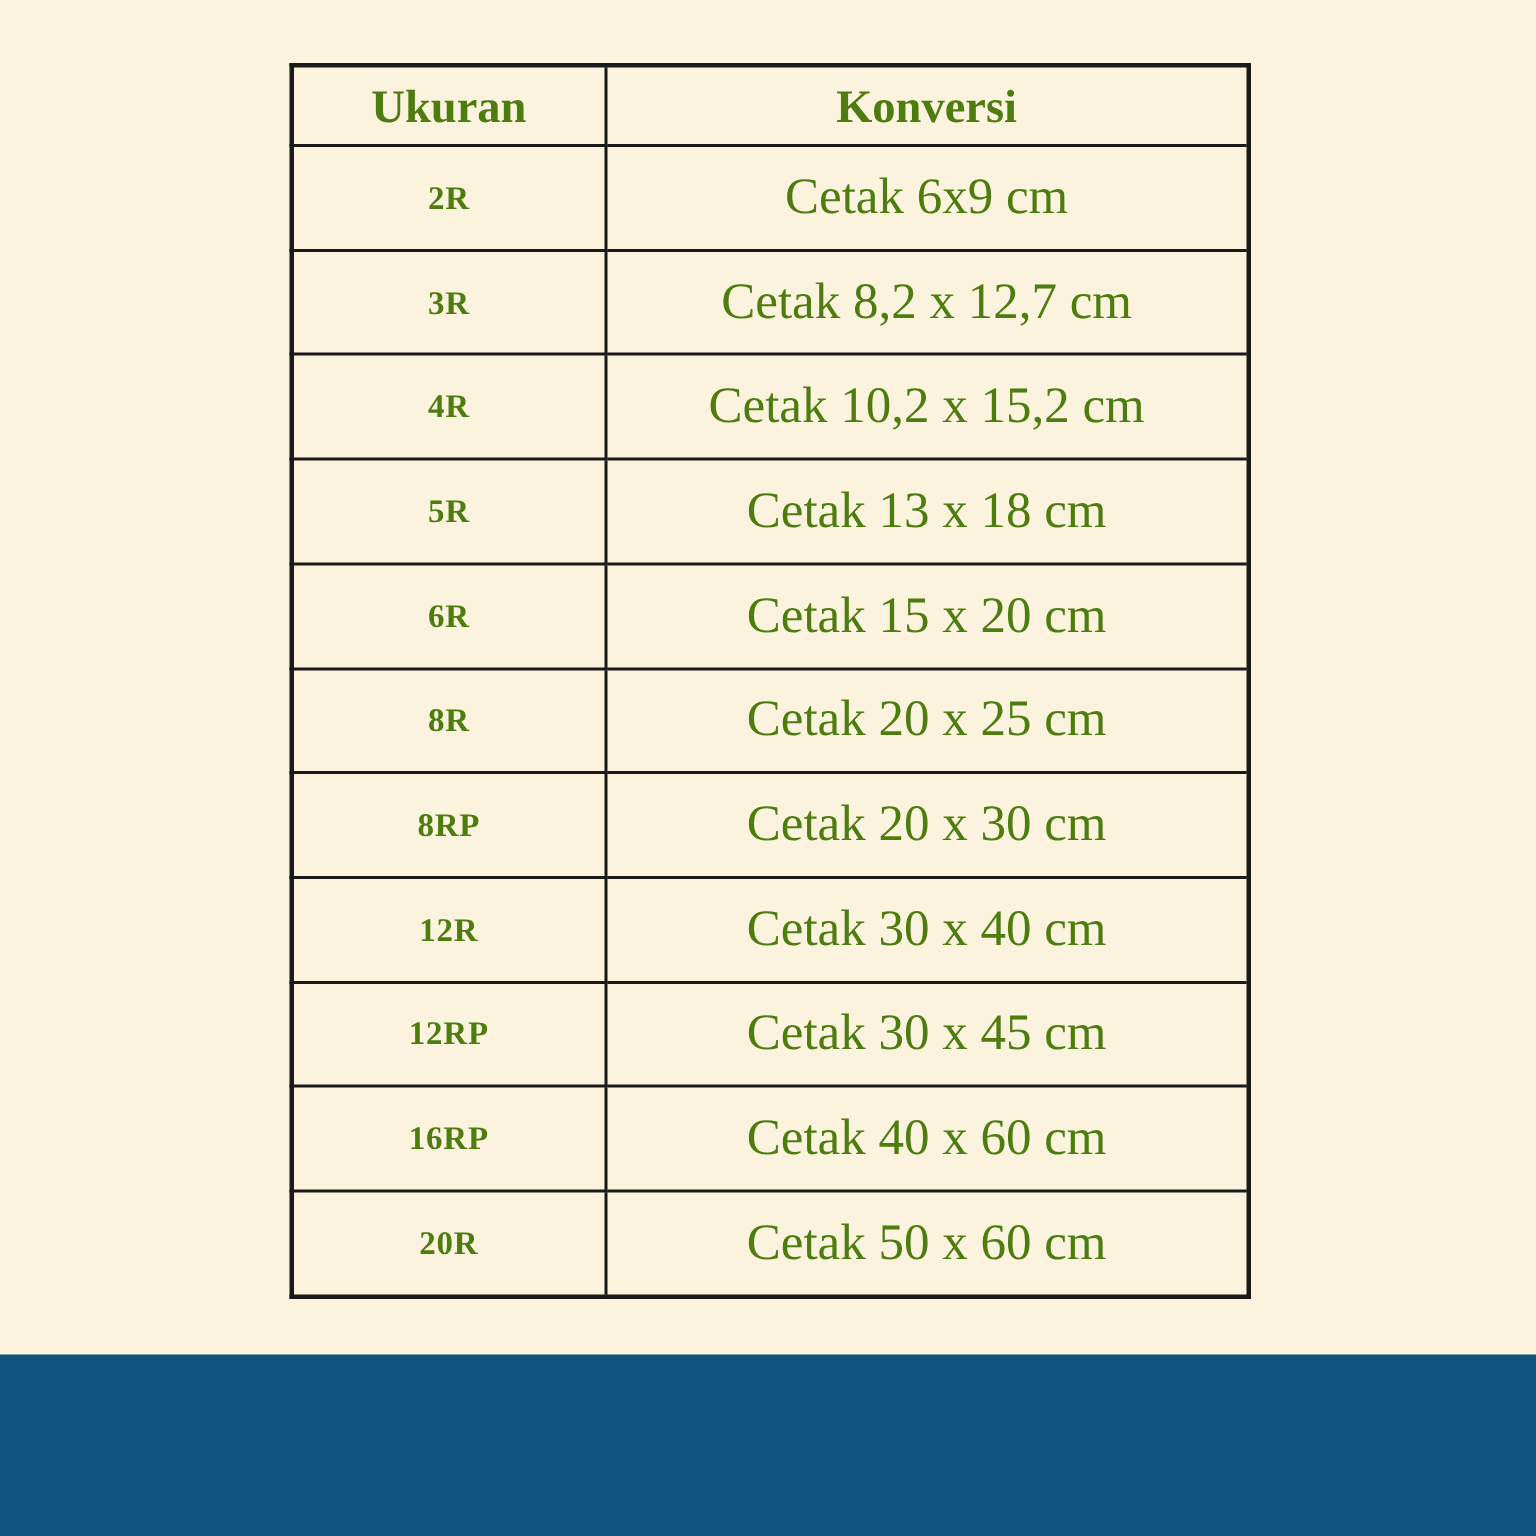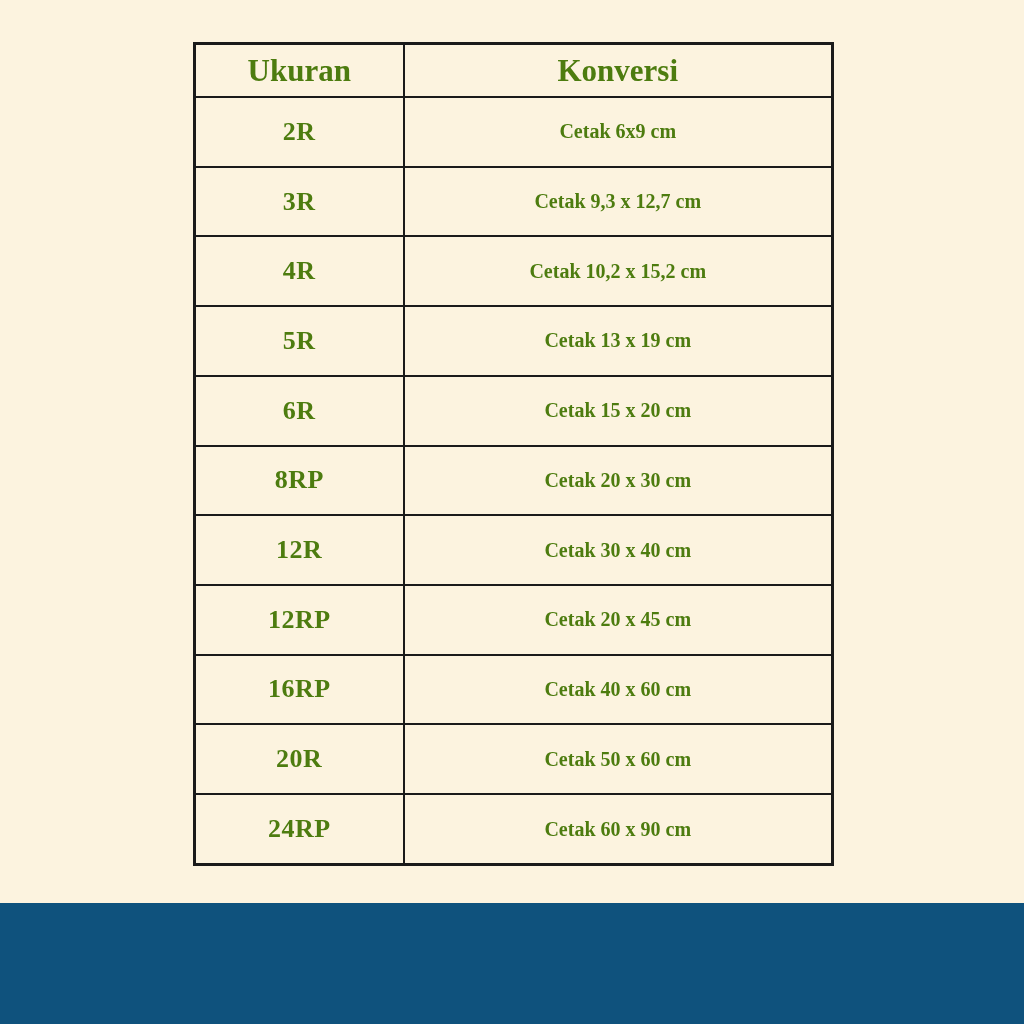--- a/index.html
+++ b/index.html
@@ -36,27 +36,27 @@
     overflow: hidden;
     white-space: nowrap;
   }
   .col-size  { width: 209px; }
   .col-conv  { width: 429px; }
   th.header-cell {
     font-size: 31px;
     font-weight: bold;
   }
   td.size-cell {
-    font-size: 26px;
+    font-size: 22px;
     font-weight: bold;
     letter-spacing: 0.5px;
   }
   td.conversion-cell {
-    font-size: 20px;
-    font-weight: bold;
+    font-size: 34px;
+    font-weight: normal;
   }
   .footer-bar {
     position: absolute;
     left: 0;
     top: 903px;
     width: 1024px;
     height: 121px;
     background: #0f527d;
   }
 </style>
@@ -76,56 +76,56 @@
         <th class="header-cell">Konversi</th>
       </tr>
     </thead>
     <tbody>
       <tr>
         <td class="size-cell">2R</td>
         <td class="conversion-cell">Cetak 6x9 cm</td>
       </tr>
       <tr>
         <td class="size-cell">3R</td>
-        <td class="conversion-cell">Cetak 9,3 x 12,7 cm</td>
+        <td class="conversion-cell">Cetak 8,2 x 12,7 cm</td>
       </tr>
       <tr>
         <td class="size-cell">4R</td>
         <td class="conversion-cell">Cetak 10,2 x 15,2 cm</td>
       </tr>
       <tr>
         <td class="size-cell">5R</td>
-        <td class="conversion-cell">Cetak 13 x 19 cm</td>
+        <td class="conversion-cell">Cetak 13 x 18 cm</td>
       </tr>
       <tr>
         <td class="size-cell">6R</td>
         <td class="conversion-cell">Cetak 15 x 20 cm</td>
+      </tr>
+      <tr>
+        <td class="size-cell">8R</td>
+        <td class="conversion-cell">Cetak 20 x 25 cm</td>
       </tr>
       <tr>
         <td class="size-cell">8RP</td>
         <td class="conversion-cell">Cetak 20 x 30 cm</td>
       </tr>
       <tr>
         <td class="size-cell">12R</td>
         <td class="conversion-cell">Cetak 30 x 40 cm</td>
       </tr>
       <tr>
         <td class="size-cell">12RP</td>
-        <td class="conversion-cell">Cetak 20 x 45 cm</td>
+        <td class="conversion-cell">Cetak 30 x 45 cm</td>
       </tr>
       <tr>
         <td class="size-cell">16RP</td>
         <td class="conversion-cell">Cetak 40 x 60 cm</td>
       </tr>
       <tr>
         <td class="size-cell">20R</td>
         <td class="conversion-cell">Cetak 50 x 60 cm</td>
       </tr>
-      <tr>
-        <td class="size-cell">24RP</td>
-        <td class="conversion-cell">Cetak 60 x 90 cm</td>
-      </tr>
     </tbody>
   </table>
 
   <div class="footer-bar" style="background: rgb(15, 82, 125);"></div>
 
 </div>
 
 </body></html>

